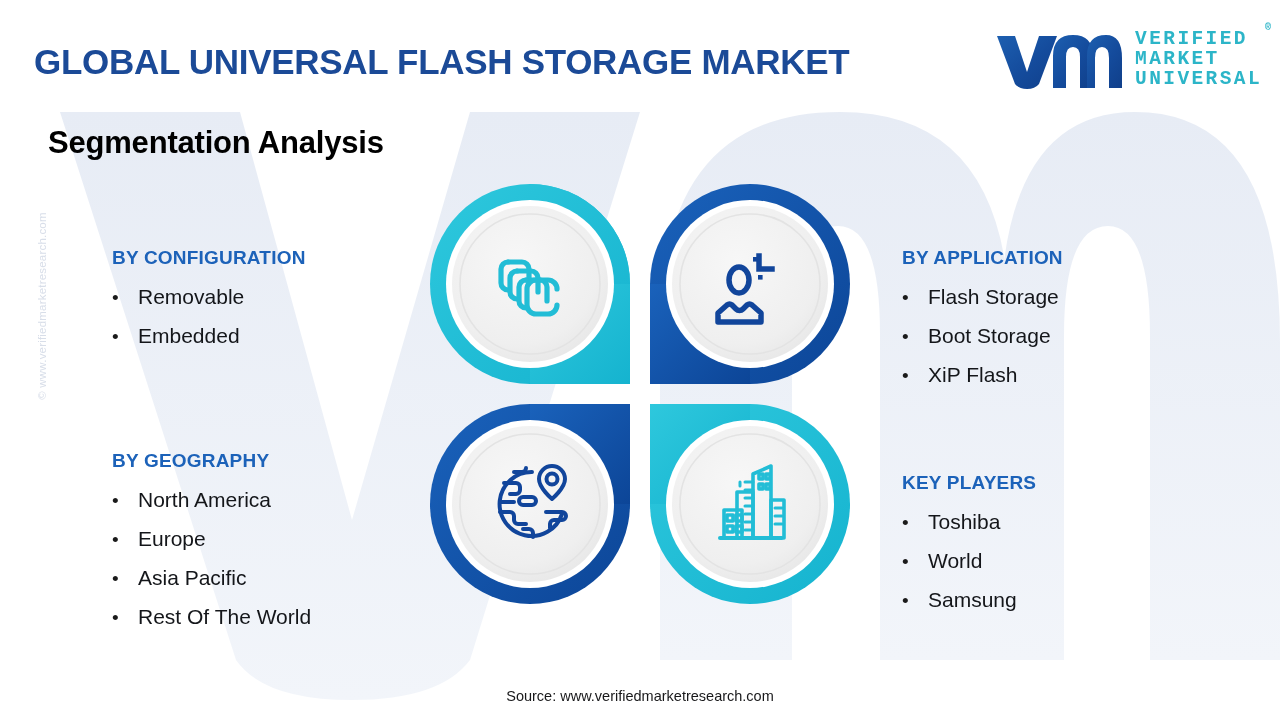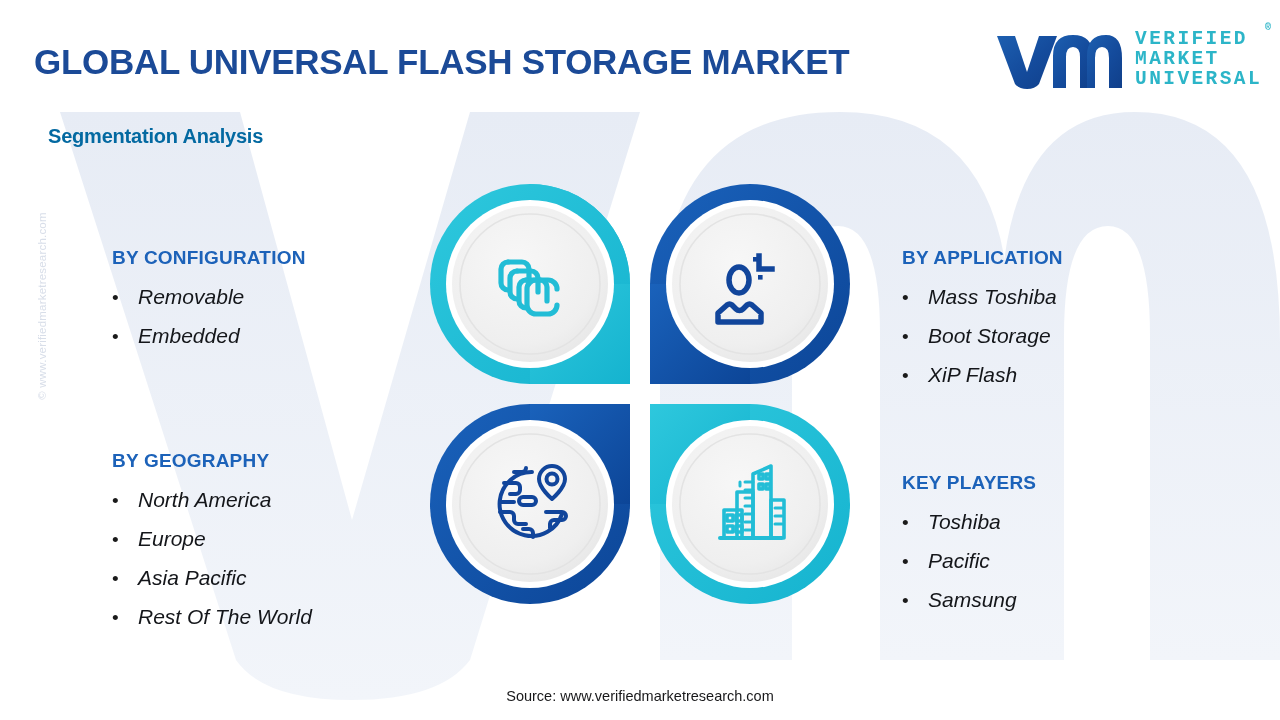--- a/index.html
+++ b/index.html
@@ -81,23 +81,23 @@
     font-size: 10px;
     font-weight: 700;
     color: #2cb5c8;
   }
 
   
   #subtitle {
     position: absolute;
     left: 48px;
     top: 124px;
-    font-size: 20px;
+    font-size: 31px;
     font-weight: 700;
-    color: #0369a1;
+    color: #000000;
     letter-spacing: -0.2px;
     z-index: 4;
     line-height: 1.2;
   }
 
   
   #side-watermark {
     position: absolute;
     left: -88px;
     top: 300px;
@@ -141,21 +141,20 @@
     width: 26px;
     flex: none;
     font-size: 19px;
     color: #1a1a1a;
     line-height: 1;
   }
   .seg-label {
     font-size: 21px;
     color: #14161a;
     line-height: 1.05;
-    font-style: italic;
   }
 
   #block-configuration { left: 112px; top: 219px; }
   #block-geography     { left: 112px; top: 422px; }
   #block-application   { left: 902px; top: 219px; }
   #block-players       { left: 902px; top: 444px; }
 
   
   #quad-graphic {
     position: absolute;
@@ -274,21 +273,21 @@
       <span class="seg-label">Rest Of The World</span>
     </li>
   </ul>
 </div>
 
 <div class="seg-block" id="block-application">
   <div class="seg-heading">BY APPLICATION</div>
   <ul class="seg-list">
     <li class="seg-item">
       <span class="seg-bullet">•</span>
-      <span class="seg-label">Mass Toshiba</span>
+      <span class="seg-label">Flash Storage</span>
     </li>
     <li class="seg-item">
       <span class="seg-bullet">•</span>
       <span class="seg-label">Boot Storage</span>
     </li>
     <li class="seg-item">
       <span class="seg-bullet">•</span>
       <span class="seg-label">XiP Flash</span>
     </li>
   </ul>
@@ -296,21 +295,21 @@
 
 <div class="seg-block" id="block-players">
   <div class="seg-heading">KEY PLAYERS</div>
   <ul class="seg-list">
     <li class="seg-item">
       <span class="seg-bullet">•</span>
       <span class="seg-label">Toshiba</span>
     </li>
     <li class="seg-item">
       <span class="seg-bullet">•</span>
-      <span class="seg-label">Pacific</span>
+      <span class="seg-label">World</span>
     </li>
     <li class="seg-item">
       <span class="seg-bullet">•</span>
       <span class="seg-label">Samsung</span>
     </li>
   </ul>
 </div>
 
 <svg id="quad-graphic" viewBox="0 0 424 424" xmlns="http://www.w3.org/2000/svg">
   <defs>

